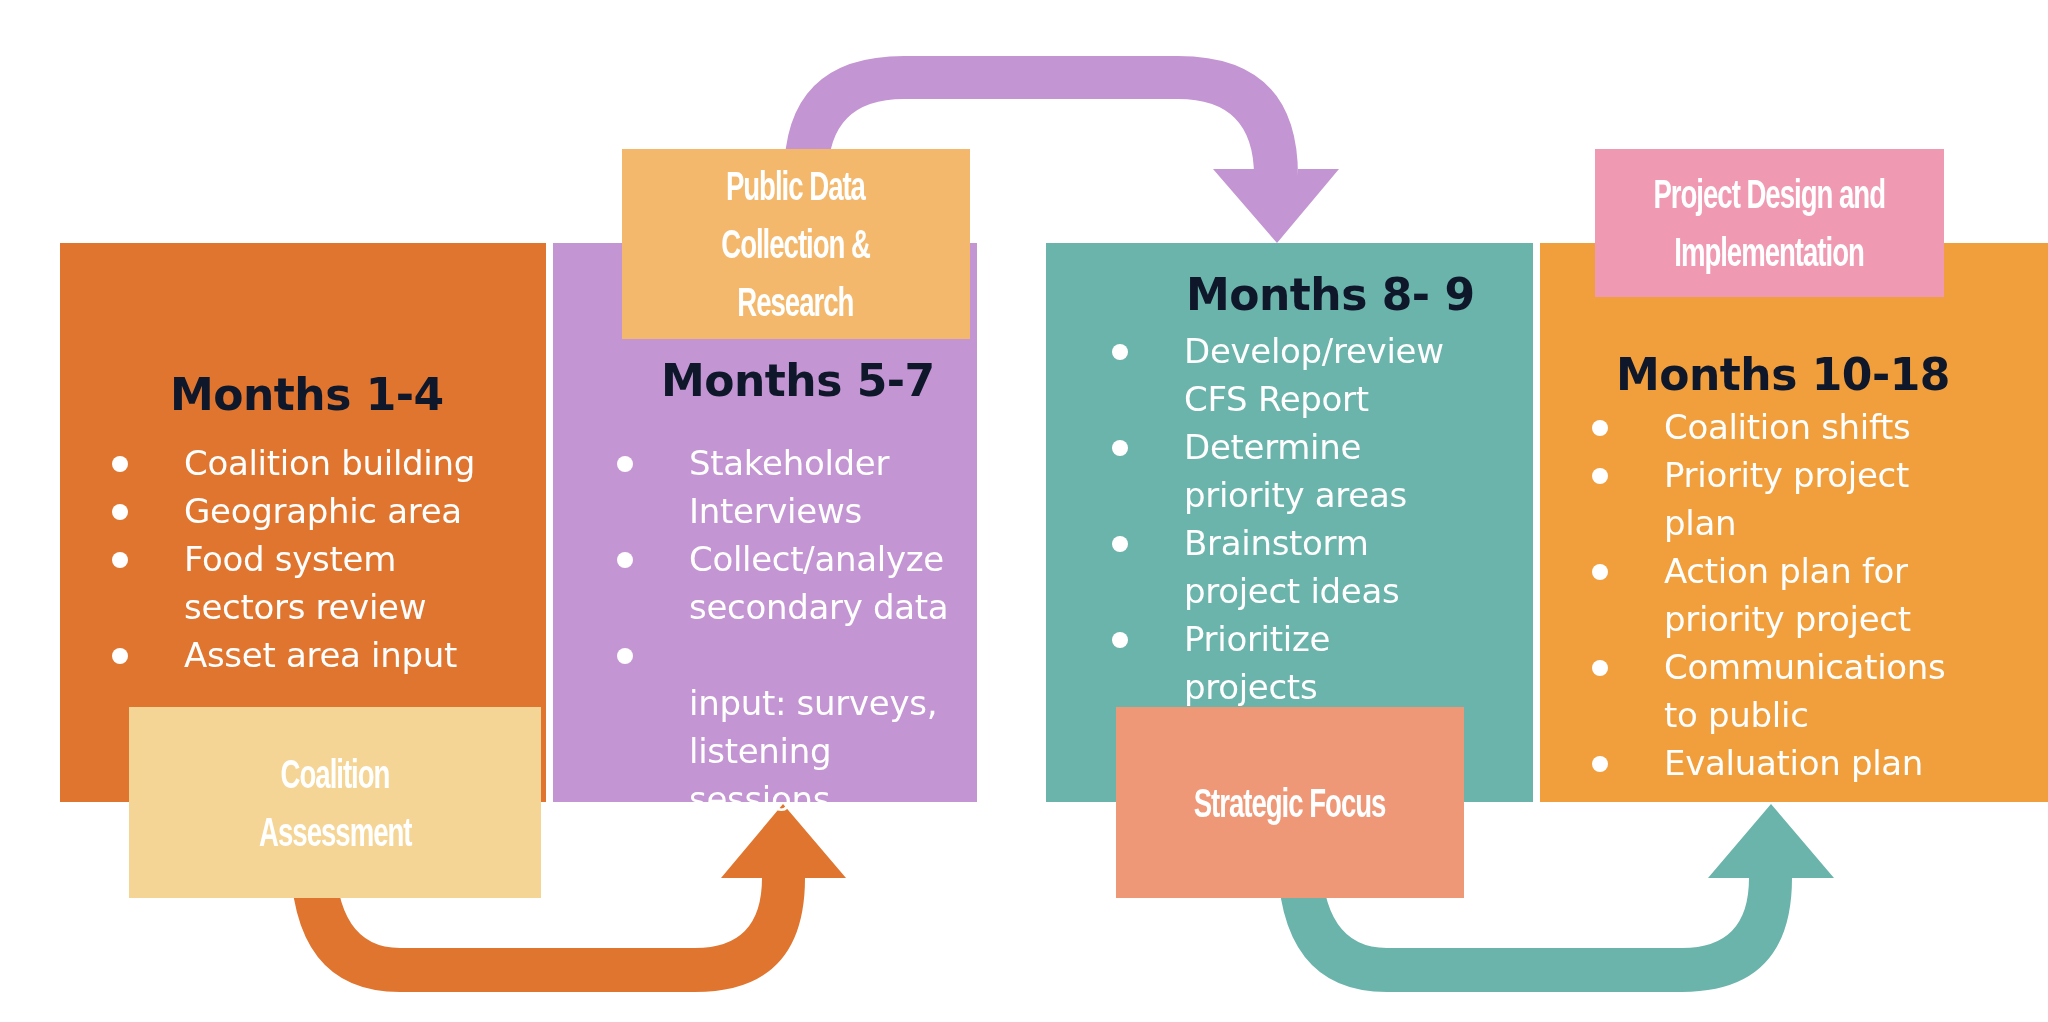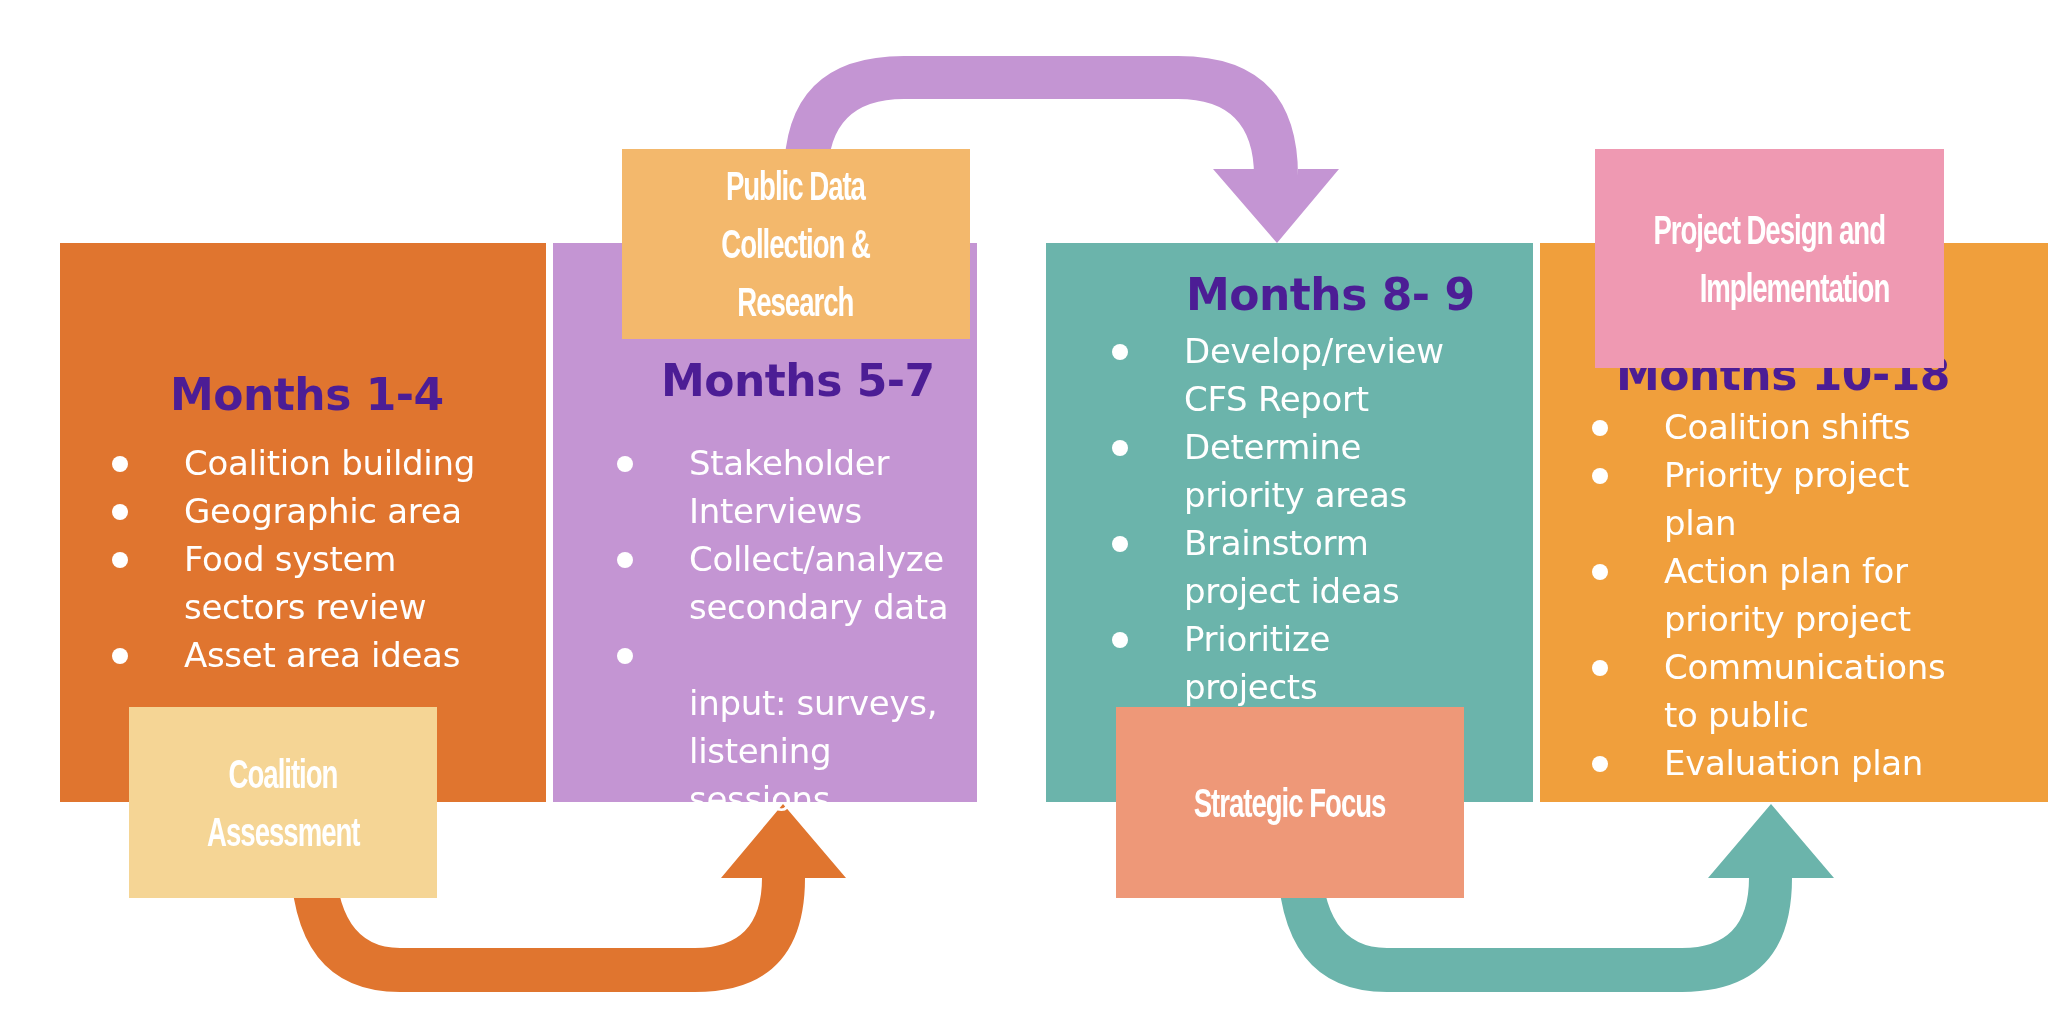--- a/index.html
+++ b/index.html
@@ -4,21 +4,21 @@
 <style>
   html, body { margin:0; padding:0; background:#ffffff; }
   body { width:2048px; height:1022px; position:relative; overflow:hidden;
          font-family:"DejaVu Sans", "Liberation Sans", sans-serif; }
   .col { position:absolute; top:243px; height:559px; }
   .hdr { position:absolute; display:flex; align-items:center; justify-content:center;
          text-align:center; color:#ffffff; font-family:"Liberation Sans", sans-serif;
          font-weight:bold; font-size:41px; line-height:58px; letter-spacing:-1.5px;
          transform-origin:center; }
   .hdr span { display:inline-block; transform:scaleX(0.82); }
-  .title { position:absolute; color:#4c1d95; font-weight:bold; font-size:44px;
+  .title { position:absolute; color:#0f172a; font-weight:bold; font-size:44px;
            font-family:"DejaVu Sans", sans-serif; white-space:nowrap; letter-spacing:-0.5px; }
   ul.bl { position:absolute; margin:0; padding:0; list-style:none; color:#fff;
           font-family:"DejaVu Sans", sans-serif; font-size:34px; line-height:48px;
           font-weight:normal; letter-spacing:-0.3px; }
   ul.bl li { position:relative; padding-left:72px; }
   ul.bl li .dot { position:absolute; left:0; top:17px; width:16px; height:16px;
                   border-radius:50%; background:#fff; }
   svg.arrows { position:absolute; left:0; top:0; }
 </style>
 </head>
@@ -32,21 +32,21 @@
 
   <path fill="#6BB4AB" d="M1277,850 Q1277,992 1387,992 L1682,992 Q1792,992 1792,878 L1834,878 L1771,804 L1708,878 L1749,878 Q1749,948 1682,948 L1387,948 Q1321,948 1321,850 Z"></path>
 </svg>
 
 <div class="col" style="left:60px; width:486px; background:#E0752F;">
   <div class="title" style="left:110px; top:126px;">Months 1-4</div>
   <ul class="bl" style="left:52px; top:196px;">
     <li><span class="dot"></span><span>Coalition building</span></li>
     <li><span class="dot"></span><span>Geographic area</span></li>
     <li><span class="dot"></span><span>Food system</span><br><span>sectors review</span></li>
-    <li><span class="dot"></span><span>Asset area ideas</span></li>
+    <li><span class="dot"></span><span>Asset area input</span></li>
   </ul>
 </div>
 
 <div class="col" style="left:553px; width:424px; background:#C495D3;">
   <div class="title" style="left:108px; top:112px;">Months 5-7</div>
   <ul class="bl" style="left:64px; top:196px;">
     <li><span class="dot"></span><span>Stakeholder</span><br><span>Interviews</span></li>
     <li><span class="dot"></span><span>Collect/analyze</span><br><span>secondary data</span></li>
     <li><span class="dot"></span><br><span>input: surveys,</span><br><span>listening sessions</span></li>
   </ul>
@@ -70,23 +70,23 @@
     <li><span class="dot"></span><span>Action plan for</span><br><span>priority project</span></li>
     <li><span class="dot"></span><span>Communications</span><br><span>to public</span></li>
     <li><span class="dot"></span><span>Evaluation plan</span></li>
   </ul>
 </div>
 
 <div class="hdr" style="left:622px; top:149px; width:348px; height:190px; background:#F3B86C;">
   <span><span>Public Data</span><br><span>Collection &amp;</span><br><span>Research</span></span>
 </div>
 
-<div class="hdr" style="left:1595px; top:149px; width:349px; height:219px; background:#EF99B2;text-align:right;">
+<div class="hdr" style="left:1595px; top:149px; width:349px; height:148px; background:#EF99B2;">
   <span><span>Project Design and</span><br><span>Implementation</span></span>
 </div>
 
-<div class="hdr" style="left:129px; top:707px; width:308px; height:191px; background:#F5D595;">
+<div class="hdr" style="left:129px; top:707px; width:412px; height:191px; background:#F5D595;">
   <span><span>Coalition</span><br><span>Assessment</span></span>
 </div>
 
 <div class="hdr" style="left:1116px; top:707px; width:348px; height:191px; background:#EE9878;">
   <span><span>Strategic Focus</span></span>
 </div>
 
 </body></html>

